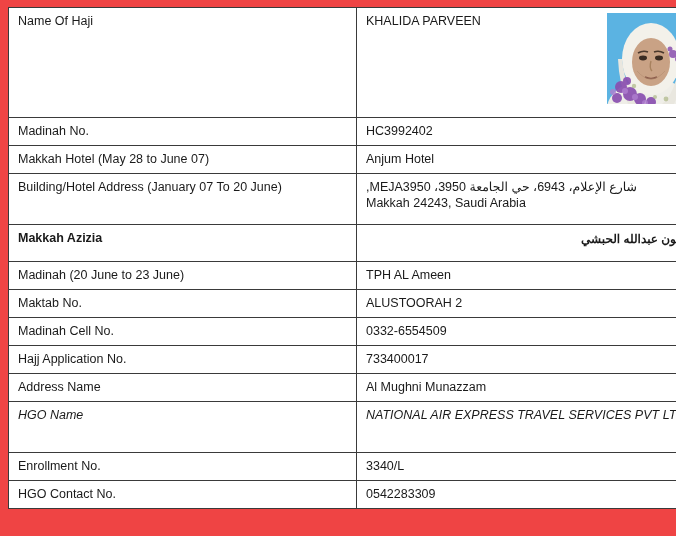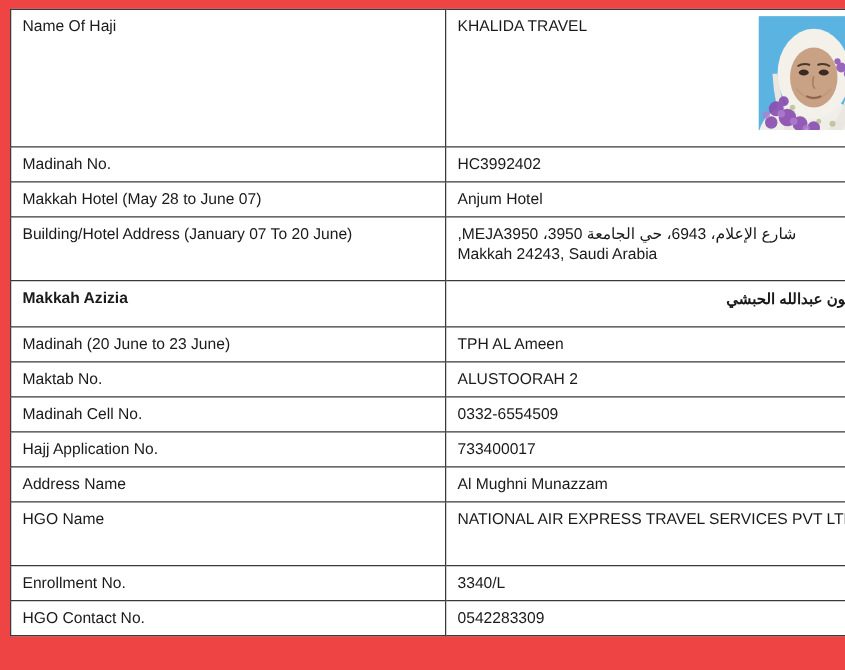--- a/index.html
+++ b/index.html
@@ -60,21 +60,21 @@
     width: 88px;
     height: 91px;
     border: 0;
     overflow: hidden;
     background: #5ab4e0;
   }
   .photo svg { display: block; width: 88px; height: 91px; }
 
   tr.row-address td { height: 38px; }
   tr.row-azizia td  { height: 24px; font-weight: bold; }
-  tr.row-hgo-name td { height: 38px; }
+  tr.row-hgo-name td { height: 38px; font-style: italic; }
 
   .rtl-text {
     direction: rtl;
     unicode-bidi: bidi-override;
     text-align: right;
     font-size: 12px;
     line-height: 16px;
   }
   .addr-line {
     direction: rtl;
@@ -93,21 +93,21 @@
 <body>
 
 <div class="sheet">
 
   <table class="haji-table">
     <tbody>
 
       <tr class="row-name">
         <td class="label-cell">Name Of Haji</td>
         <td class="value-cell name-value">
-          <span>KHALIDA TRAVEL</span>
+          <span>KHALIDA PARVEEN</span>
           <span class="photo">
             <svg viewBox="0 0 88 91" xmlns="http://www.w3.org/2000/svg">
               <rect x="0" y="0" width="88" height="91" fill="#5bb3e2"></rect>
               <rect x="0" y="0" width="88" height="91" fill="none"></rect>
 
               <ellipse cx="44" cy="96" rx="44" ry="30" fill="#efeee8"></ellipse>
 
               <ellipse cx="44" cy="46" rx="29" ry="36" fill="#f3f1ea"></ellipse>
 
               <ellipse cx="44" cy="49" rx="19" ry="24" fill="#c9a285"></ellipse>

